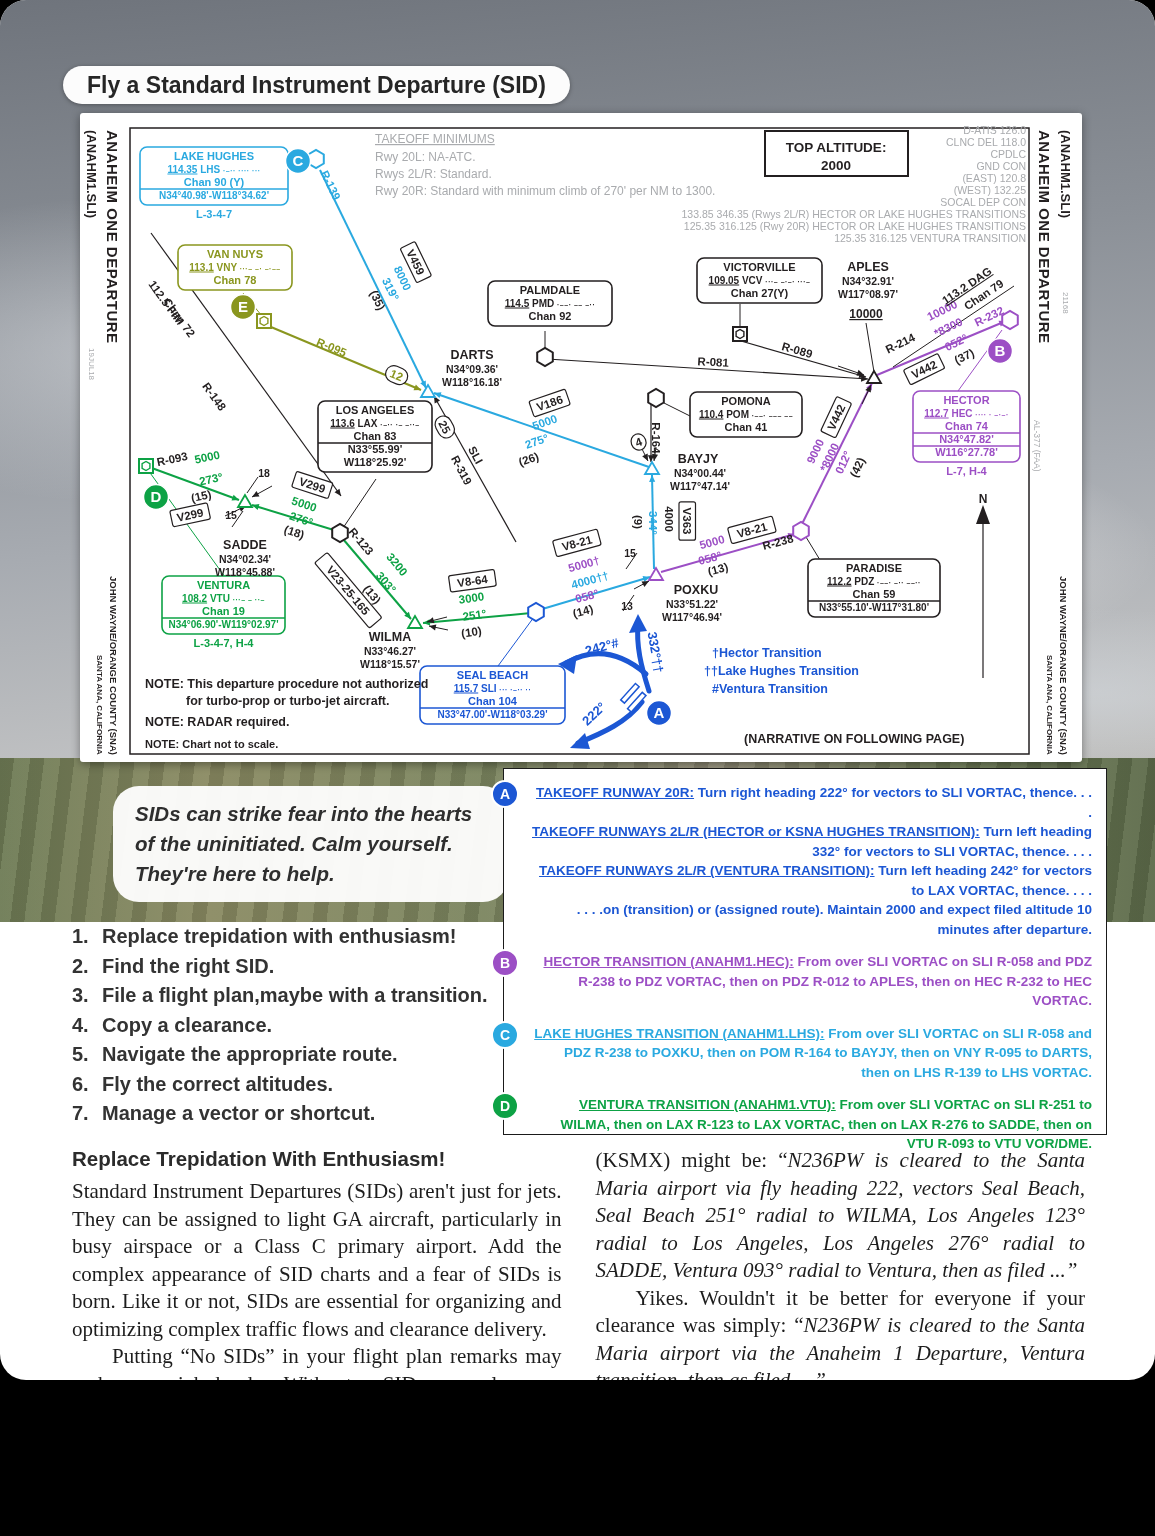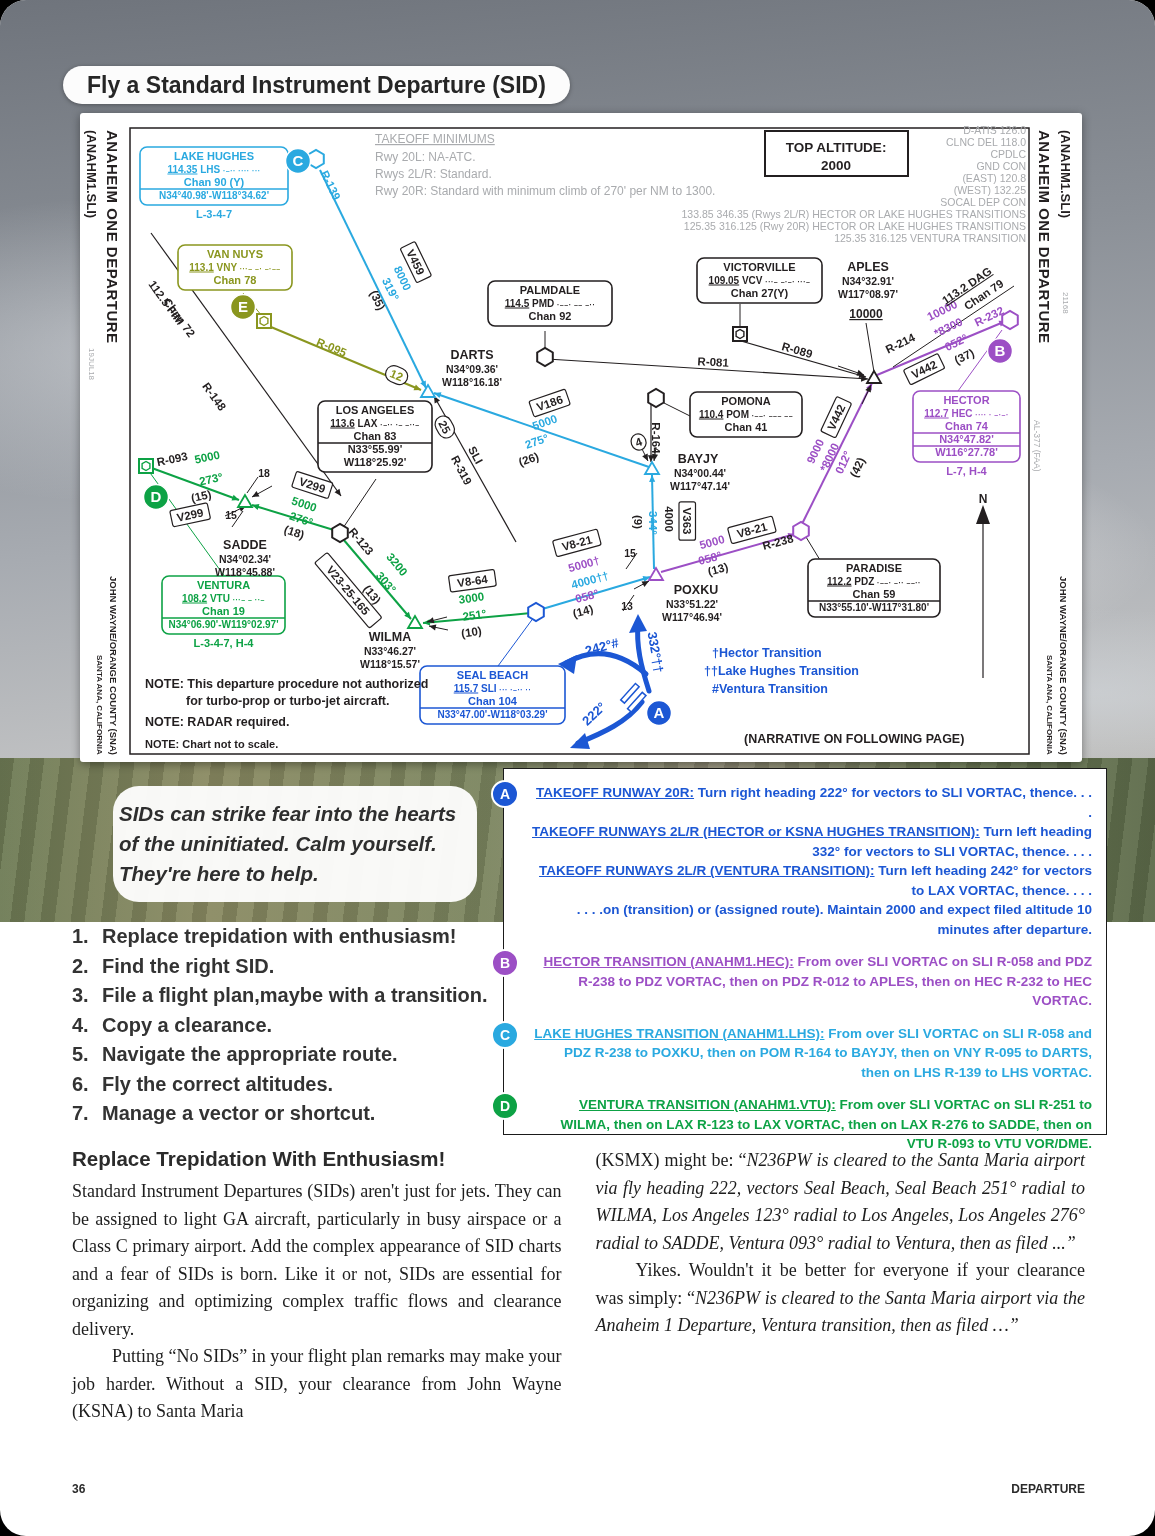--- a/index.html
+++ b/index.html
@@ -1,16 +1,16 @@
 <!DOCTYPE html>
 <html><head>
 <meta charset="utf-8">
 <style>
   html,body{margin:0;padding:0;background:#000;}
-  .page{position:relative;width:1155px;height:1536px;background:#fff;border-radius:26px;overflow:hidden;
+  .page{position:relative;width:1155px;height:1380px;background:#fff;border-radius:26px;overflow:hidden;
         font-family:"Liberation Sans",sans-serif;}
   .photo-sky{position:absolute;left:0;top:0;width:100%;height:922px;
     background:
       radial-gradient(420px 160px at 75% 60%, rgba(250,250,250,.5), transparent 70%),
       radial-gradient(520px 220px at 12% 38%, rgba(236,238,241,.45), transparent 70%),
       radial-gradient(300px 120px at 95% 75%, rgba(210,215,220,.5), transparent 70%),
       linear-gradient(175deg,#6f747c 0%,#8b9097 30%,#a7abb1 55%,#c2c3c4 78%,#b0aca1 100%);}
   .photo-ground{position:absolute;left:0;top:758px;width:100%;height:164px;
     background:
       repeating-linear-gradient(97deg, rgba(0,0,0,.10) 0 14px, rgba(255,255,255,.05) 14px 30px),
@@ -29,37 +29,37 @@
   .mL .t2{left:0;top:0;font-size:13px;font-weight:700;}
   .mL .dt{left:3px;top:218px;font-size:8px;color:#a9abae;}
   .mL .t3{left:24px;bottom:0;font-size:9.5px;font-weight:700;}
   .mL .t4{left:11px;bottom:0;font-size:8px;font-weight:700;}
   .mR .r2{left:26px;top:0;font-size:13px;font-weight:700;}
   .mR .rc{left:29px;top:162px;font-size:8px;color:#a9abae;}
   .mR .r1{left:4px;top:0;font-size:15px;font-weight:700;letter-spacing:.5px;}
   .mR .ral{left:0;top:290px;font-size:8.5px;color:#a9abae;}
   .mR .r3{left:26px;bottom:0;font-size:9.5px;font-weight:700;}
   .mR .r4{left:13px;bottom:0;font-size:8px;font-weight:700;}
-  .quote{position:absolute;left:113px;top:786px;width:352px;padding:13px 6px;background:rgba(255,255,255,.95);
+  .quote{position:absolute;left:113px;top:786px;width:352px;padding:13px 22px;background:rgba(255,255,255,.95);
       border-radius:26px;font-style:italic;font-weight:600;font-size:20.5px;line-height:30px;color:#2e2e2e;z-index:6;}
   .callouts{position:absolute;left:503px;top:768px;width:604px;height:367px;background:#fff;
       border:1.6px solid #1a1a1a;box-sizing:border-box;padding:14px 14px 10px 28px;z-index:6;}
   .co{position:relative;margin:0 0 13px 0;font-size:13.5px;line-height:19.5px;font-weight:600;}
   .co p{margin:0;text-align:right;}
   .badge{position:absolute;left:-41px;top:-3px;width:24px;height:24px;border-radius:50%;color:#fff;
       font-weight:700;text-align:center;line-height:24px;font-size:14px;border:2px solid #fff;}
   .co-head{text-decoration:underline;}
   .steps{position:absolute;left:72px;top:922px;width:430px;z-index:6;margin:0;padding:0;list-style:none;
       font-size:20px;font-weight:700;color:#333;}
   .steps li{display:flex;line-height:29.5px;}
   .steps .num{width:30px;flex:none;}
   .article{position:absolute;left:72px;top:1147px;width:1013px;display:flex;gap:34px;z-index:6;}
   .article .col{width:490px;}
   .article h3{margin:0 0 7px 0;font-size:20.5px;font-weight:800;color:#2b2b2b;font-family:"Liberation Sans",sans-serif;}
-  .article p{margin:0;font-family:"Liberation Serif",serif;font-size:18px;line-height:27.5px;color:#1d1d1d;
+  .article p{margin:0;font-family:"Liberation Serif",serif;font-size:21px;line-height:27.5px;color:#1d1d1d;
       text-align:justify;}
   .article p.ind{text-indent:40px;}
   .footer{position:absolute;left:72px;top:1482px;width:1013px;display:flex;justify-content:space-between;
       font-size:12px;font-weight:700;color:#2b2b2b;z-index:6;}
 </style>
 </head>
 <body>
 
 <div class="page">
   <div class="photo-sky"></div>

